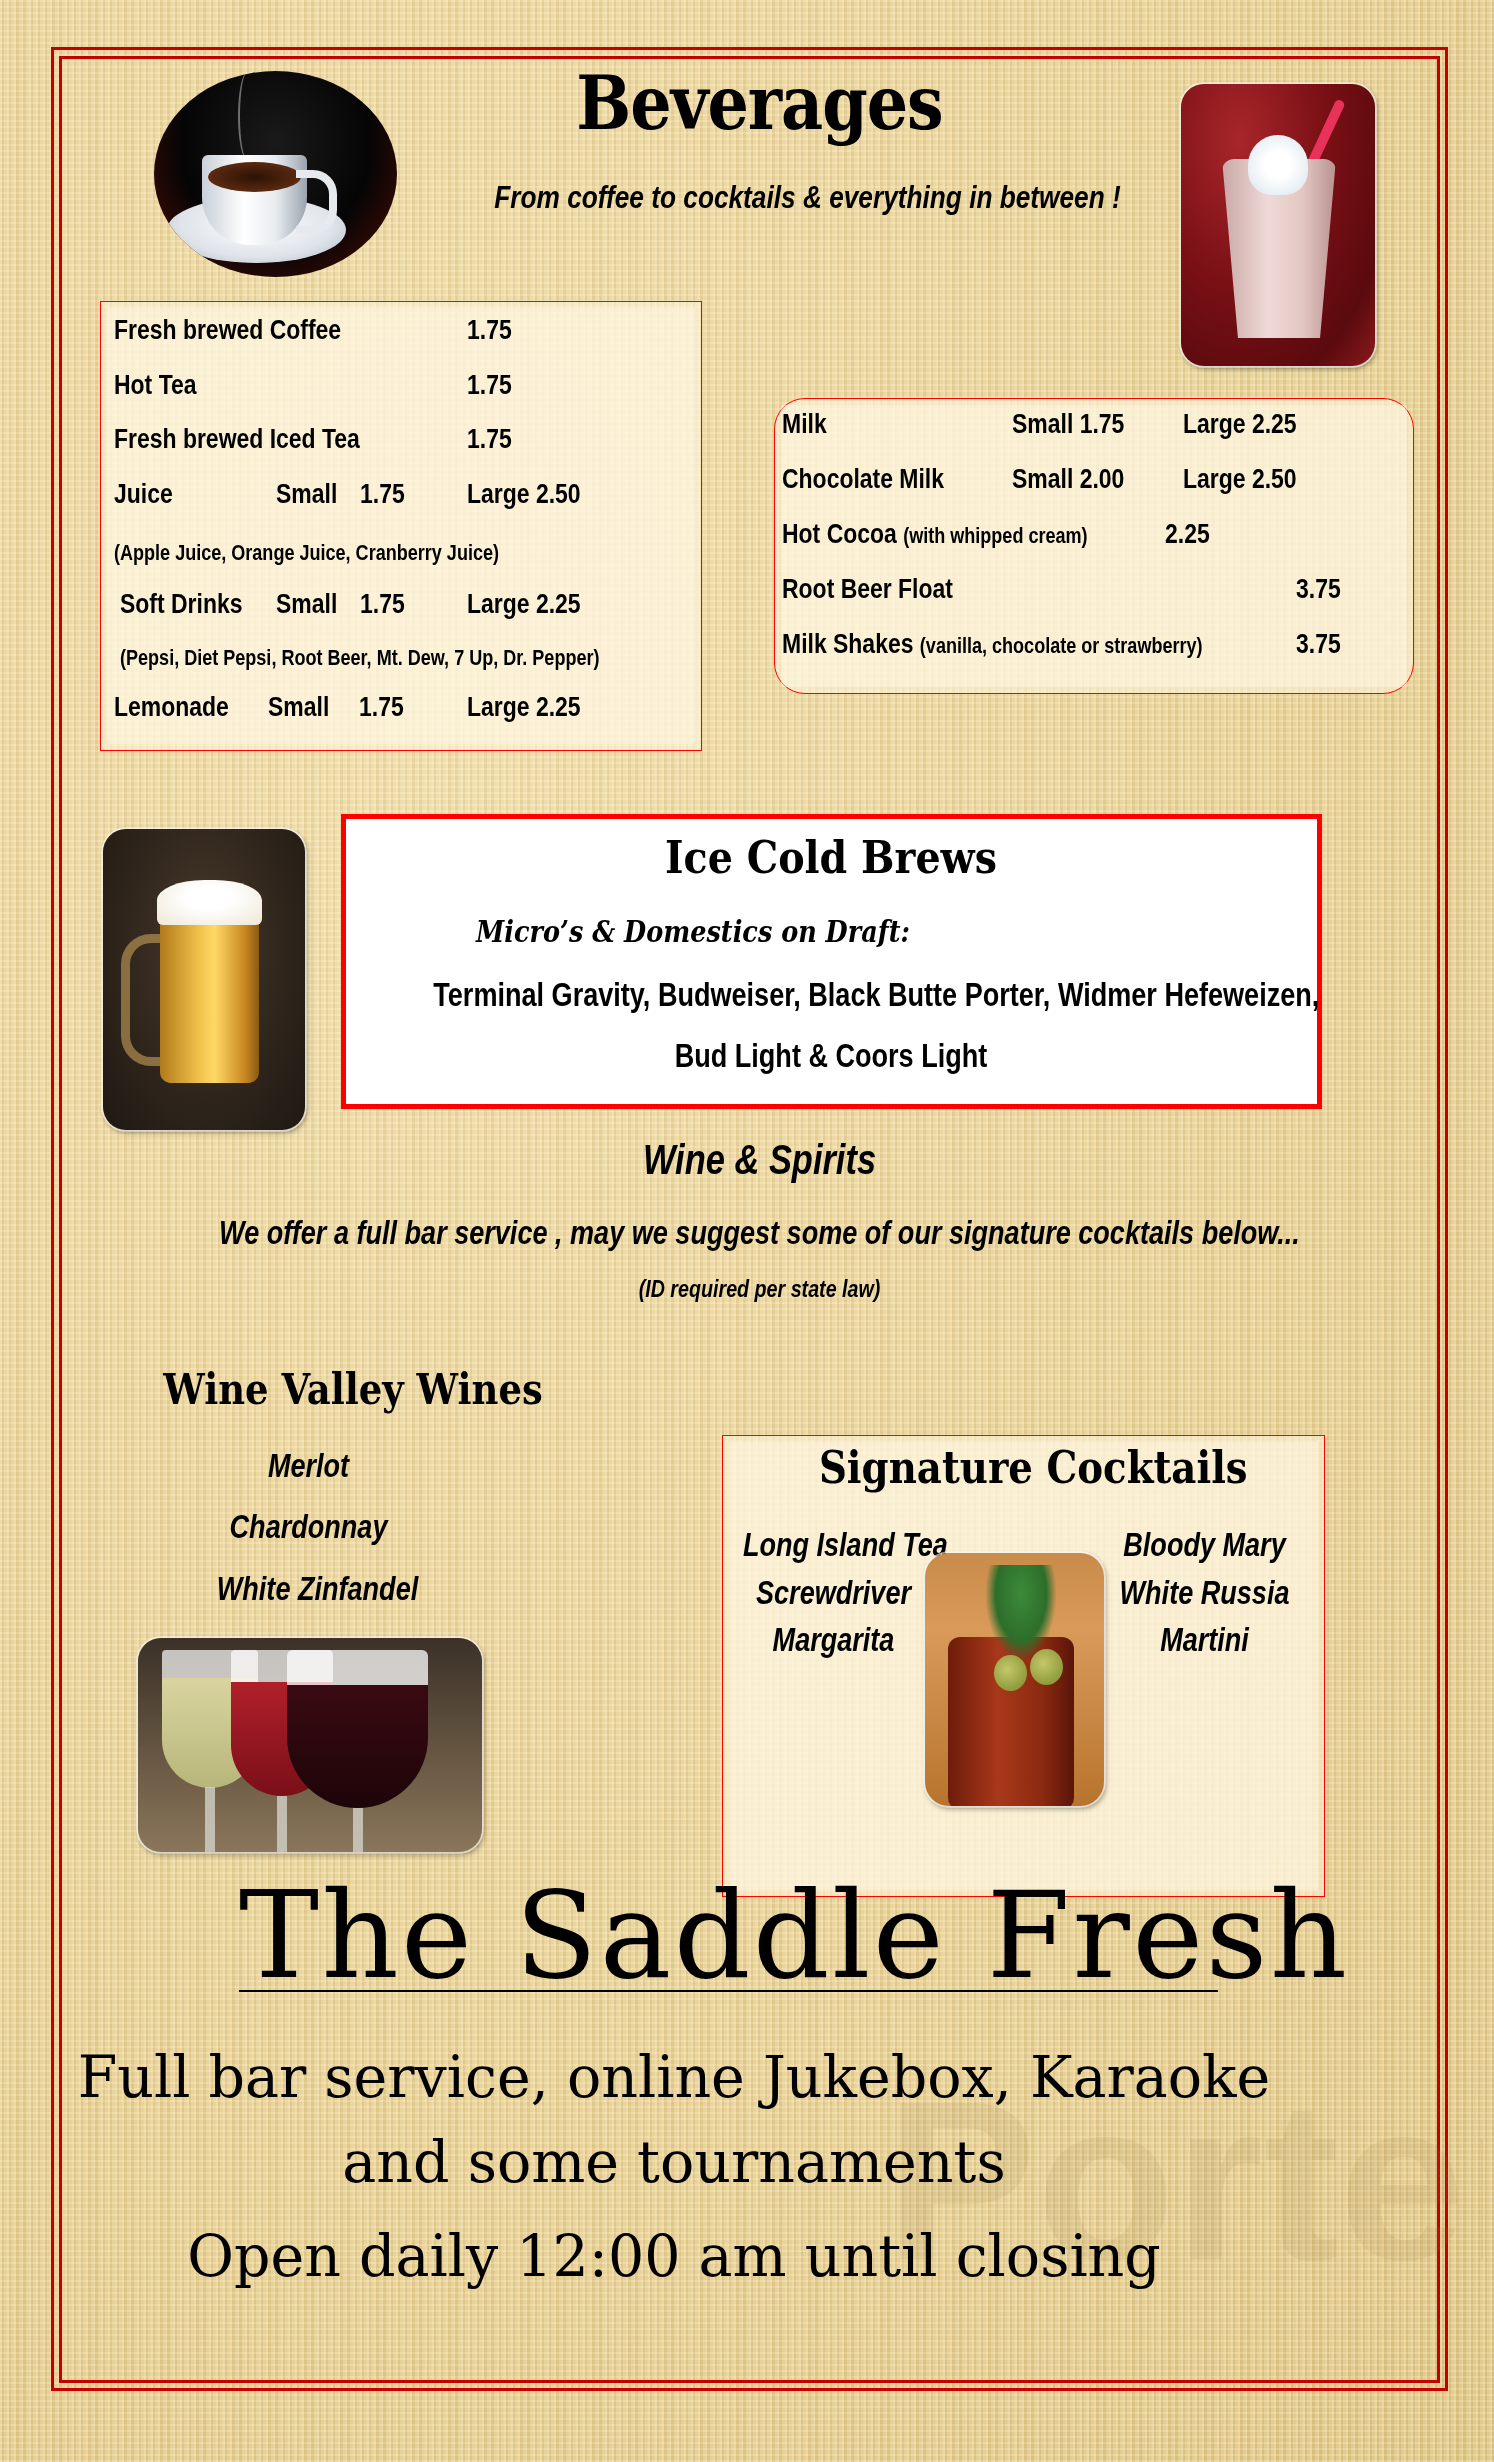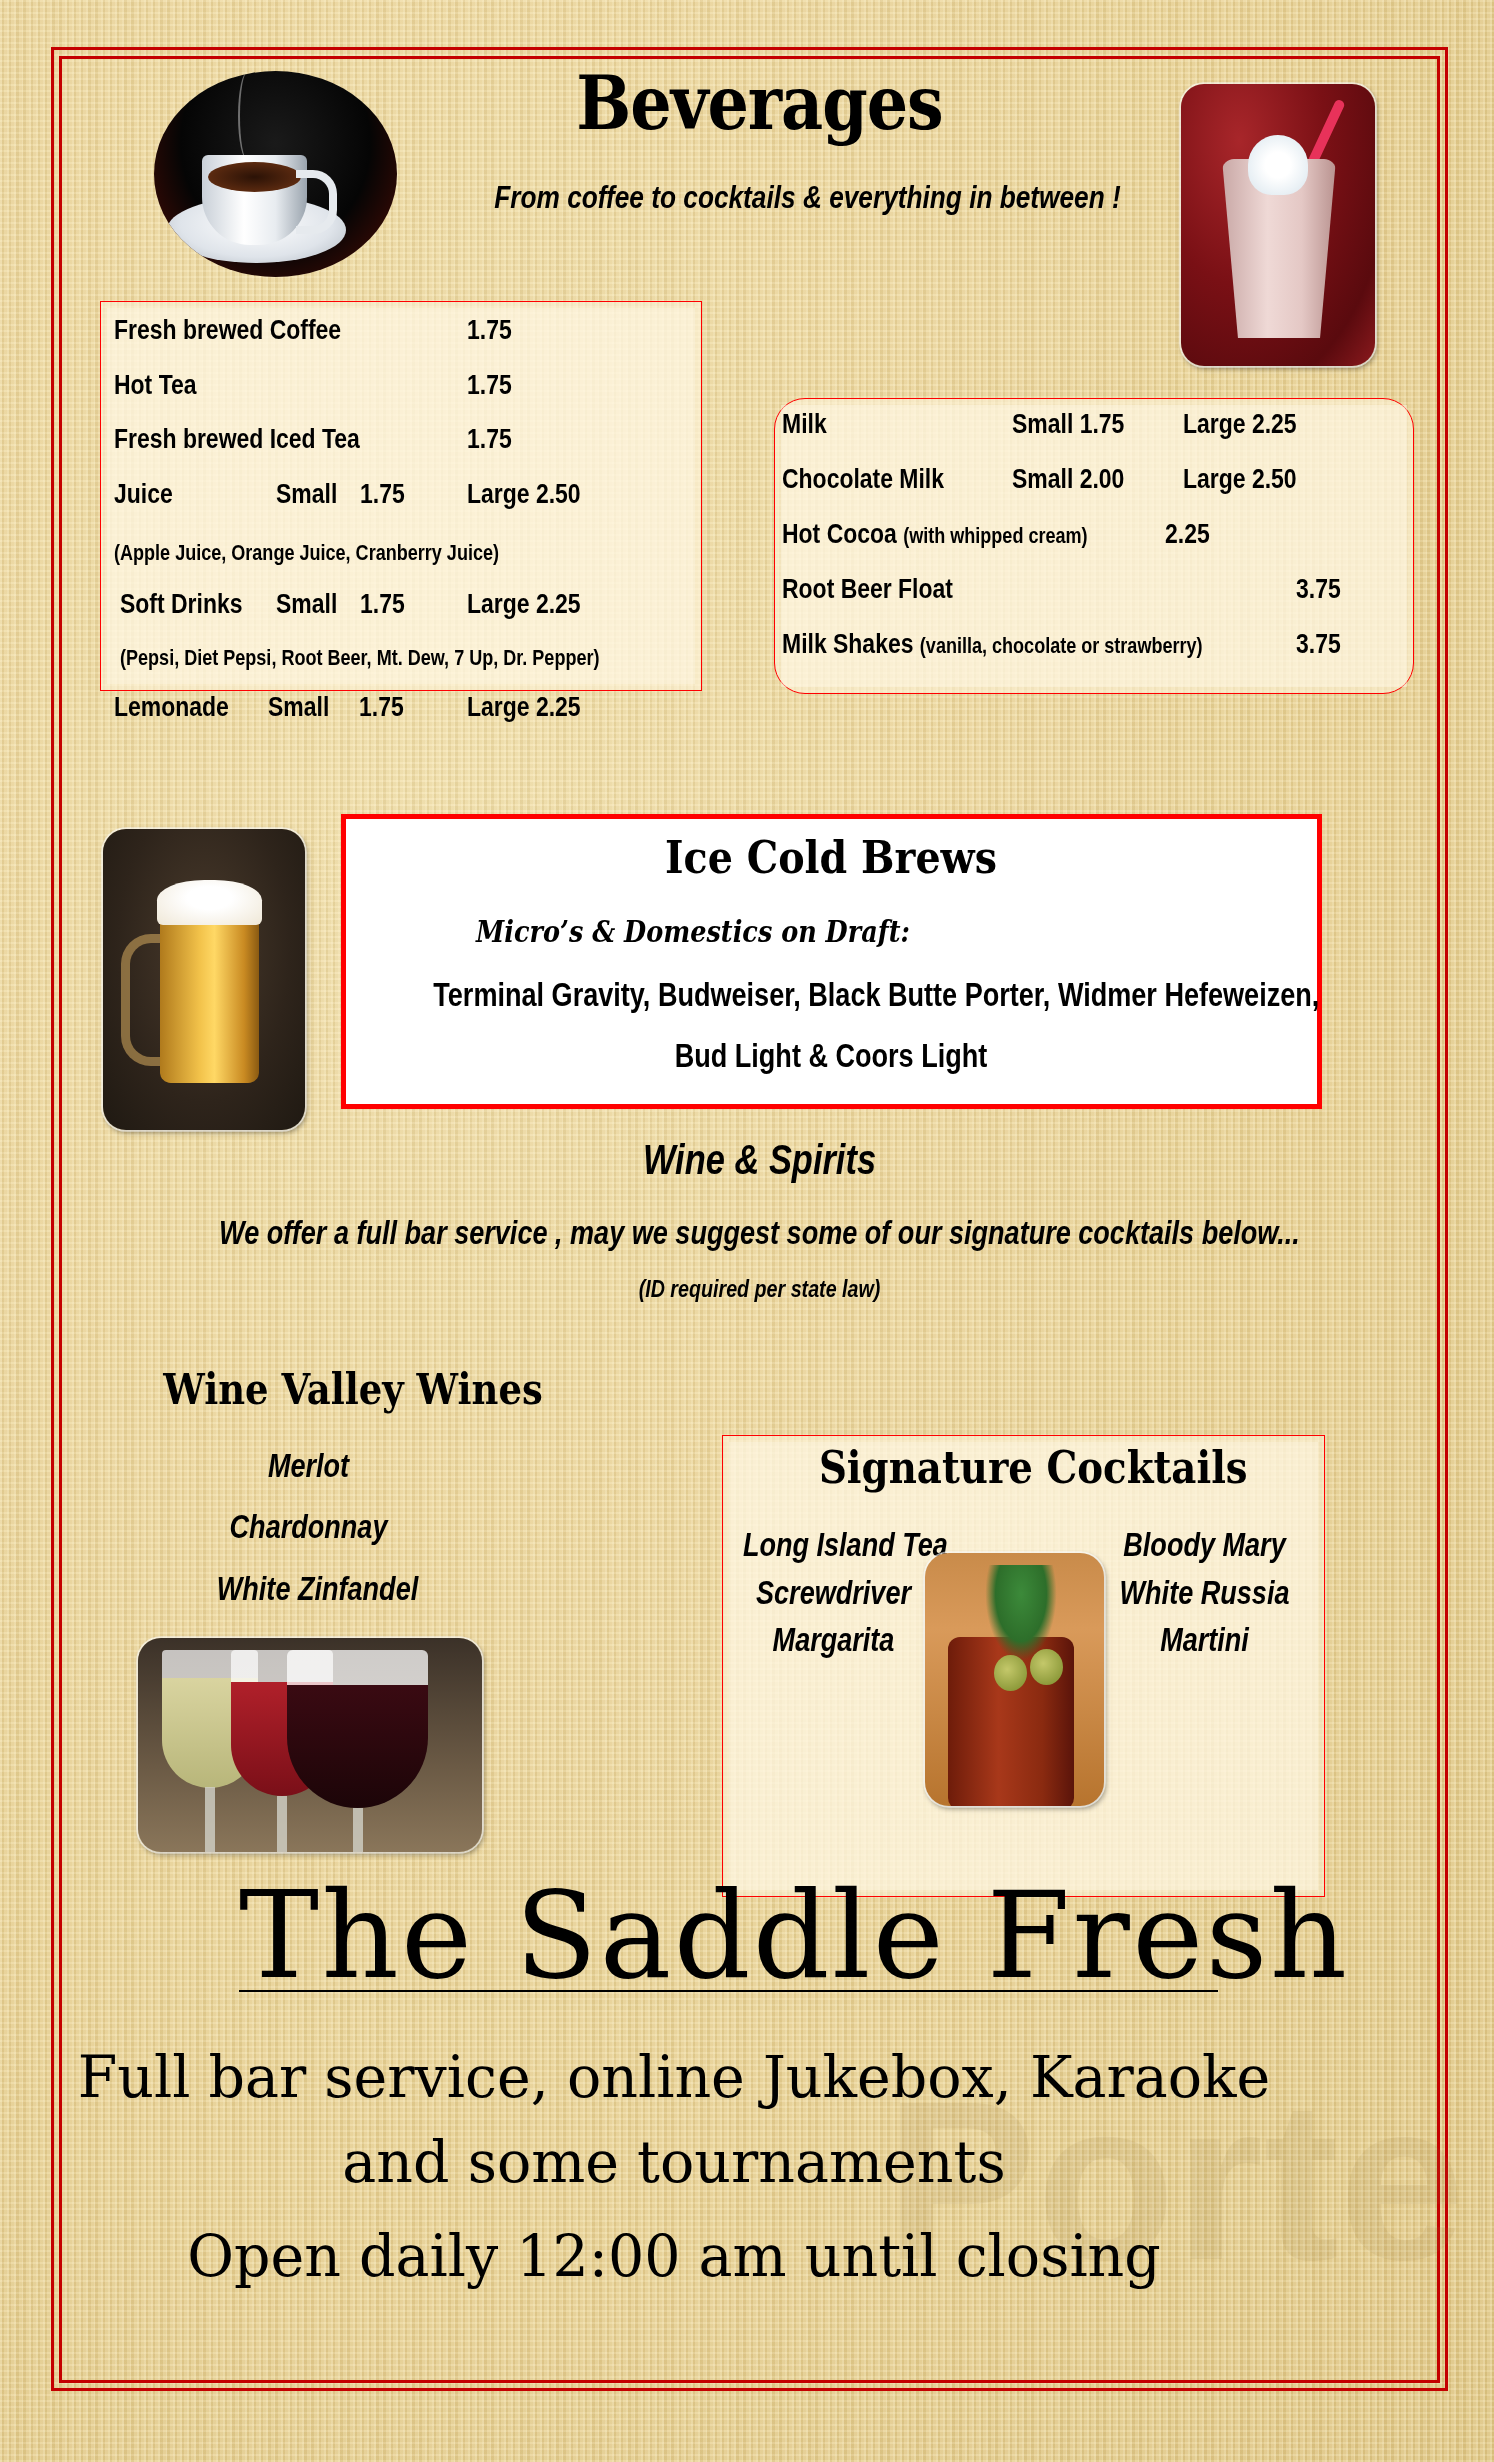--- a/index.html
+++ b/index.html
@@ -34,21 +34,21 @@
   .coffee .steam { position: absolute; left: 84px; top: 0px; width: 18px; height: 90px; border-left: 2.4px solid rgba(255,255,255,0.4); border-radius: 50%; }
 
   .shake { left: 1181px; top: 84px; width: 194px; height: 282px; background: radial-gradient(ellipse at 30% 20%, #a8262a 0%, #7a1015 45%, #5a0a0e 80%, #8b1a1e 100%); }
   .shake .glass { position: absolute; left: 41px; top: 75px; width: 114px; height: 179px; border-radius: 12px 12px 15px 15px; background: linear-gradient(90deg, #c9a8a6, #efd9d6 40%, #e4c8c5 70%, #b99390); clip-path: polygon(0 0, 100% 0, 86% 100%, 14% 100%); }
   .shake .cream { position: absolute; left: 67px; top: 51px; width: 60px; height: 60px; border-radius: 50% 50% 40% 40%; background: radial-gradient(circle, #ffffff 30%, #e3ecf2 80%); }
   .shake .straw { position: absolute; left: 135px; top: 12px; width: 9.6px; height: 96px; background: #e8325a; border-radius: 4.8px; transform: rotate(25deg); }
 
   .box { border: 1.8px solid #ff0000; box-sizing: border-box; background: rgba(255,246,222,0.55); }
   .box-inner { position: absolute; left: 6px; top: 6px; right: 6px; bottom: 6px; background: rgba(255,248,230,0.45); }
 
-  .bev-left { left: 100px; top: 301px; width: 602px; height: 390px; }
+  .bev-left { left: 100px; top: 301px; width: 602px; height: 450px; }
   .bev-right { left: 774px; top: 398px; width: 640px; height: 296px; border-radius: 31px; }
 
   .row { position: absolute; font-size: 28px; }
   .note { position: absolute; font-size: 22px; }
 
   .beer { left: 103px; top: 829px; width: 202px; height: 301px; background: radial-gradient(ellipse at 50% 40%, #4a3b2c 0%, #2e241b 60%, #1f1912 100%); }
   .beer .mug { position: absolute; left: 57px; top: 75px; width: 99px; height: 179px; border-radius: 4.8px 4.8px 10.8px 10.8px; background: linear-gradient(90deg, #b07a1c, #f2c24a 40%, #ffd865 55%, #c98a22 85%, #8a5a12); }
   .beer .foam { position: absolute; left: 54px; top: 51px; width: 105px; height: 45px; border-radius: 45% 45% 6px 6px; background: radial-gradient(ellipse at 50% 40%, #ffffff 30%, #efe7d6 100%); }
   .beer .handle { position: absolute; left: 18px; top: 105px; width: 42px; height: 114px; border: 9.6px solid rgba(200,160,90,0.6); border-right: none; border-radius: 30px 0 0 30px; }
 

